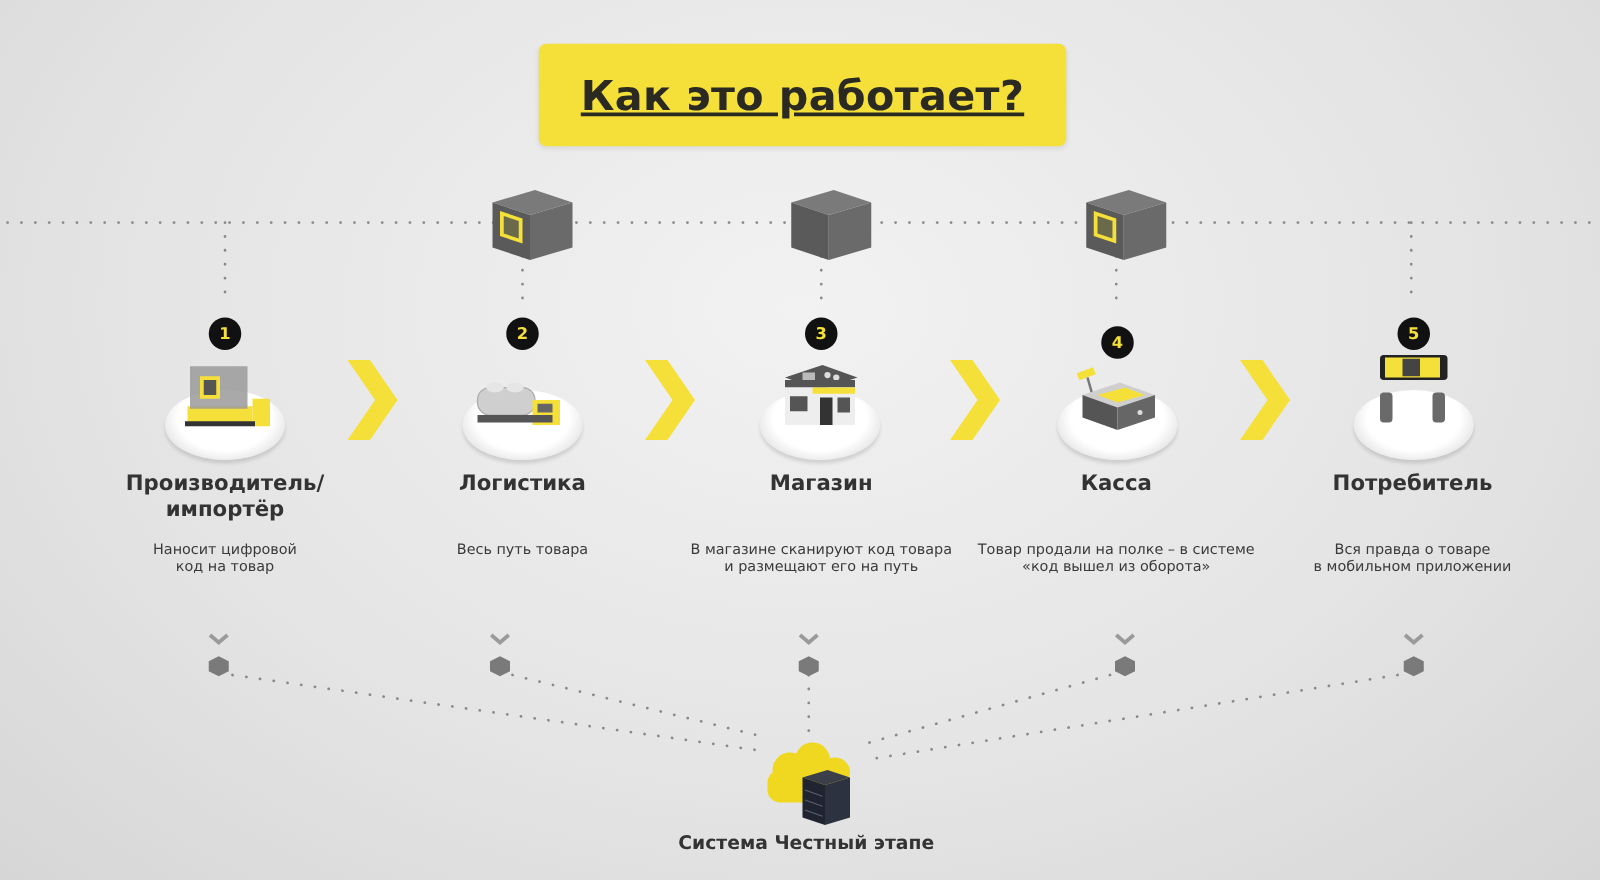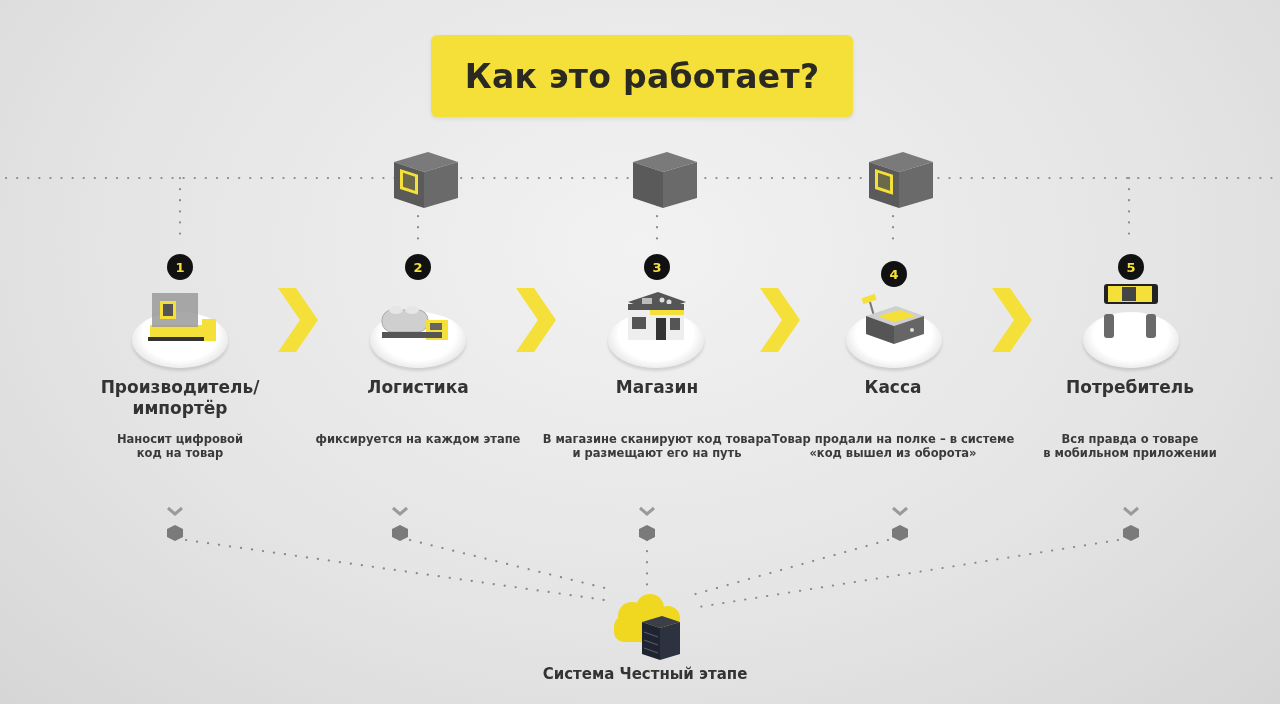--- a/index.html
+++ b/index.html
@@ -1,28 +1,28 @@
 <!DOCTYPE html>
 <html><head>
 <meta charset="utf-8">
 <style>
   html,body{margin:0;padding:0;}
   body{width:1280px;height:704px;overflow:hidden;position:relative;
     background:radial-gradient(ellipse at 50% 35%, #f2f2f2 0%, #e4e4e4 60%, #d6d6d6 100%);
     font-family:"DejaVu Sans","Liberation Sans",sans-serif;color:#2b2b2b;}
   .title-box{position:absolute;left:431px;top:35px;width:422px;height:82px;background:#f5e03a;border-radius:6px;
     box-shadow:0 2px 4px rgba(0,0,0,0.08);display:flex;align-items:center;justify-content:center;}
-  .title-box span{font-size:33px;font-weight:bold;color:#2a2a22;letter-spacing:0.3px;}
+  .title-box span{font-size:33px;font-weight:bold;color:#2a2a22;letter-spacing:0.3px;text-decoration:underline;}
   svg.lines{position:absolute;left:0;top:0;}
   .badge{position:absolute;width:26px;height:26px;border-radius:50%;background:#111;color:#f5e03a;font-size:13px;font-weight:bold;
     display:flex;align-items:center;justify-content:center;}
   .plate{position:absolute;width:96px;height:56px;border-radius:50%;background:radial-gradient(ellipse at 50% 40%,#ffffff 55%,#e2e2e2 80%,#cfcfcf 100%);
     box-shadow:0 3px 3px rgba(0,0,0,0.12);}
   .step-title{position:absolute;font-size:17px;font-weight:bold;color:#333;line-height:21px;width:250px;text-align:center;}
-  .step-desc{position:absolute;font-size:11.5px;font-weight:bold;color:#3a3a3a;line-height:14px;width:250px;text-align:center;}
+  .step-desc{position:absolute;font-size:11.5px;font-weight:normal;color:#3a3a3a;line-height:14px;width:250px;text-align:center;}
   .chev{position:absolute;}
   .sys-label{position:absolute;left:520px;top:665px;width:250px;text-align:center;font-size:15px;font-weight:bold;color:#333;}
 </style>
 </head>
 <body>
 
 <div class="title-box">
   <span>Как это работает?</span>
 </div>
 
@@ -103,21 +103,21 @@
   <svg style="position:absolute;left:378px;top:296px" width="80" height="60">
     <rect x="4" y="14" width="46" height="22" rx="10" fill="#cfcfcf" stroke="#aaa"></rect>
     <ellipse cx="18" cy="14" rx="7" ry="4" fill="#e6e6e6"></ellipse>
     <ellipse cx="34" cy="14" rx="7" ry="4" fill="#e6e6e6"></ellipse>
     <rect x="48" y="24" width="22" height="20" fill="#f5e03a"></rect>
     <rect x="52" y="27" width="12" height="7" fill="#666"></rect>
     <rect x="4" y="36" width="60" height="6" fill="#555"></rect>
   </svg>
   <div class="step-title" style="left:293px;top:377px">Логистика</div>
   <div class="step-desc" style="left:274px;top:432px;width:288px">
-    <div>фиксируется на каждом этапе</div>
+    <div>Весь путь товара</div>
   </div>
 </div>
 
 <div>
   <div class="badge" style="left:644px;top:254px">3</div>
   <div class="plate" style="left:608px;top:312px"></div>
   <svg style="position:absolute;left:622px;top:290px" width="70" height="64">
     <polygon points="6,12 36,2 64,12 34,22" fill="#555"></polygon>
     <rect x="20" y="8" width="10" height="6" fill="#bbb"></rect>
     <circle cx="40" cy="10" r="2.5" fill="#ddd"></circle>

